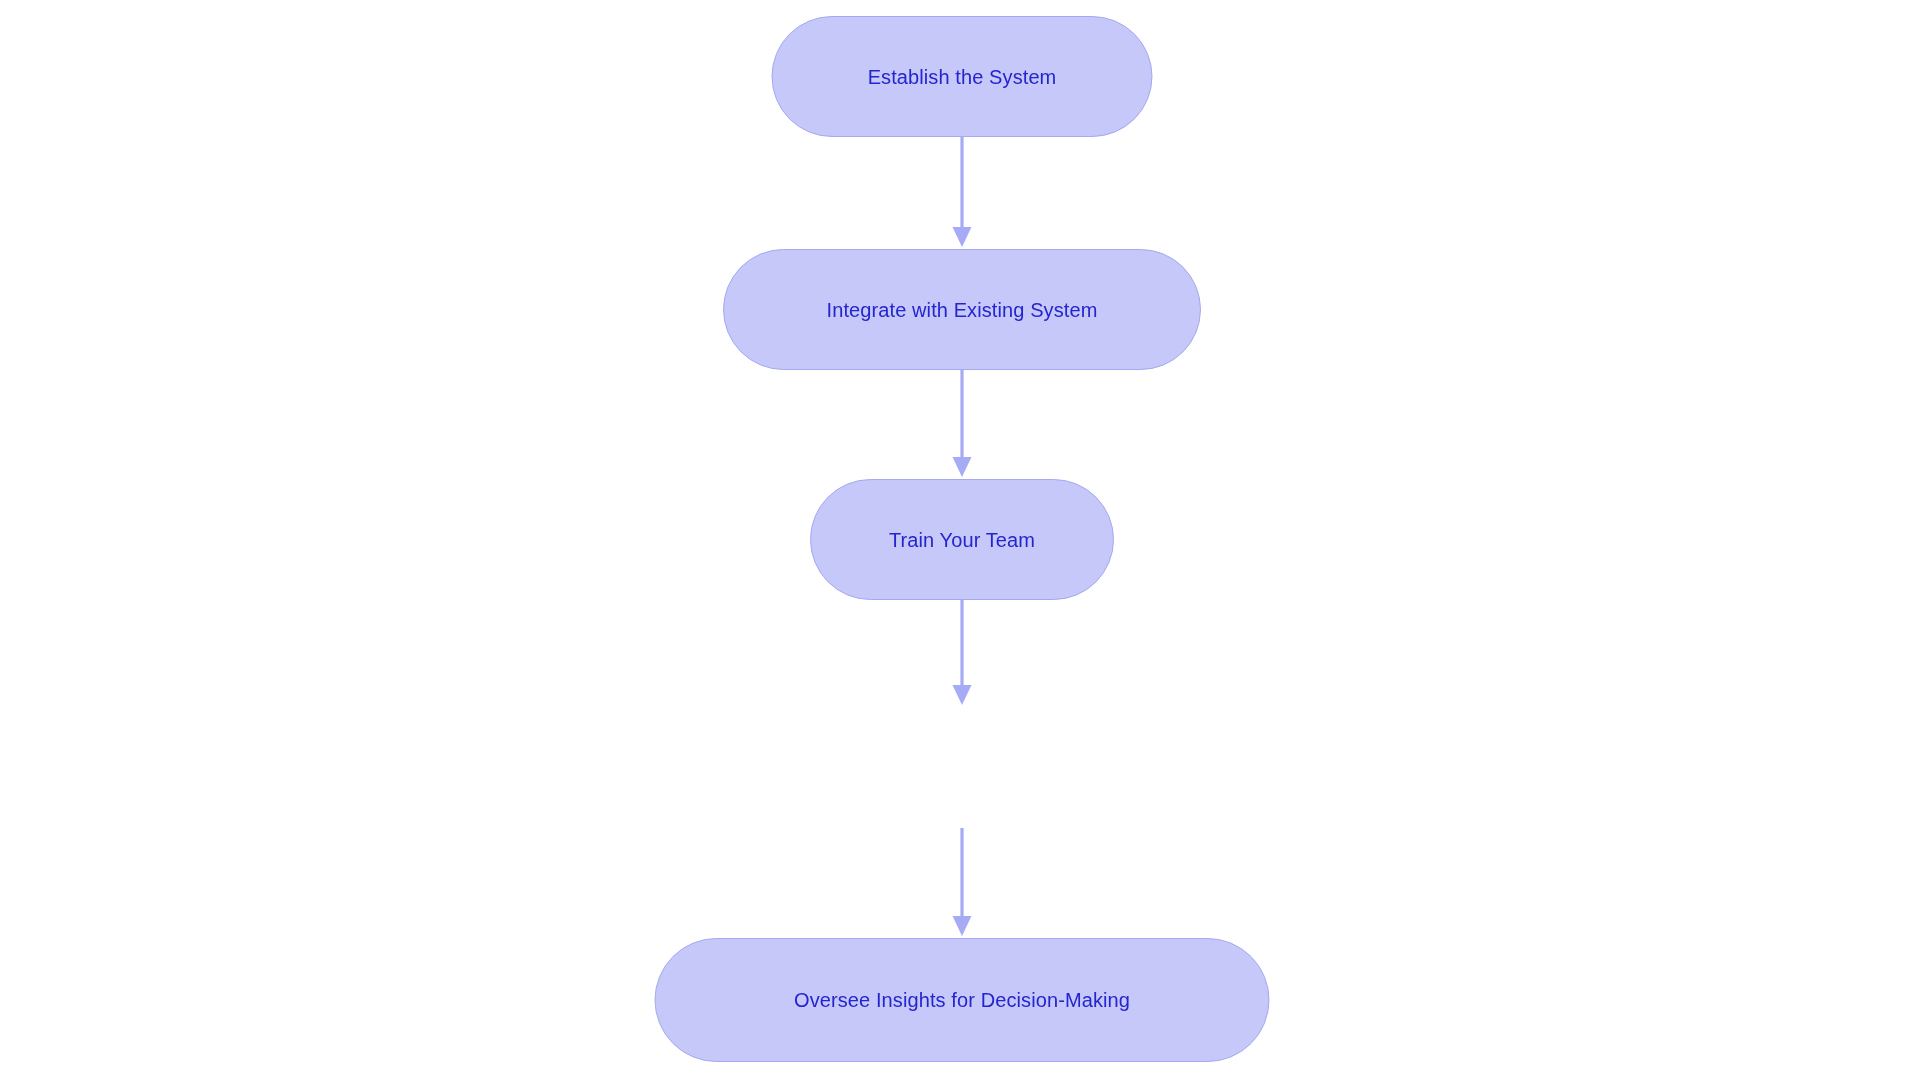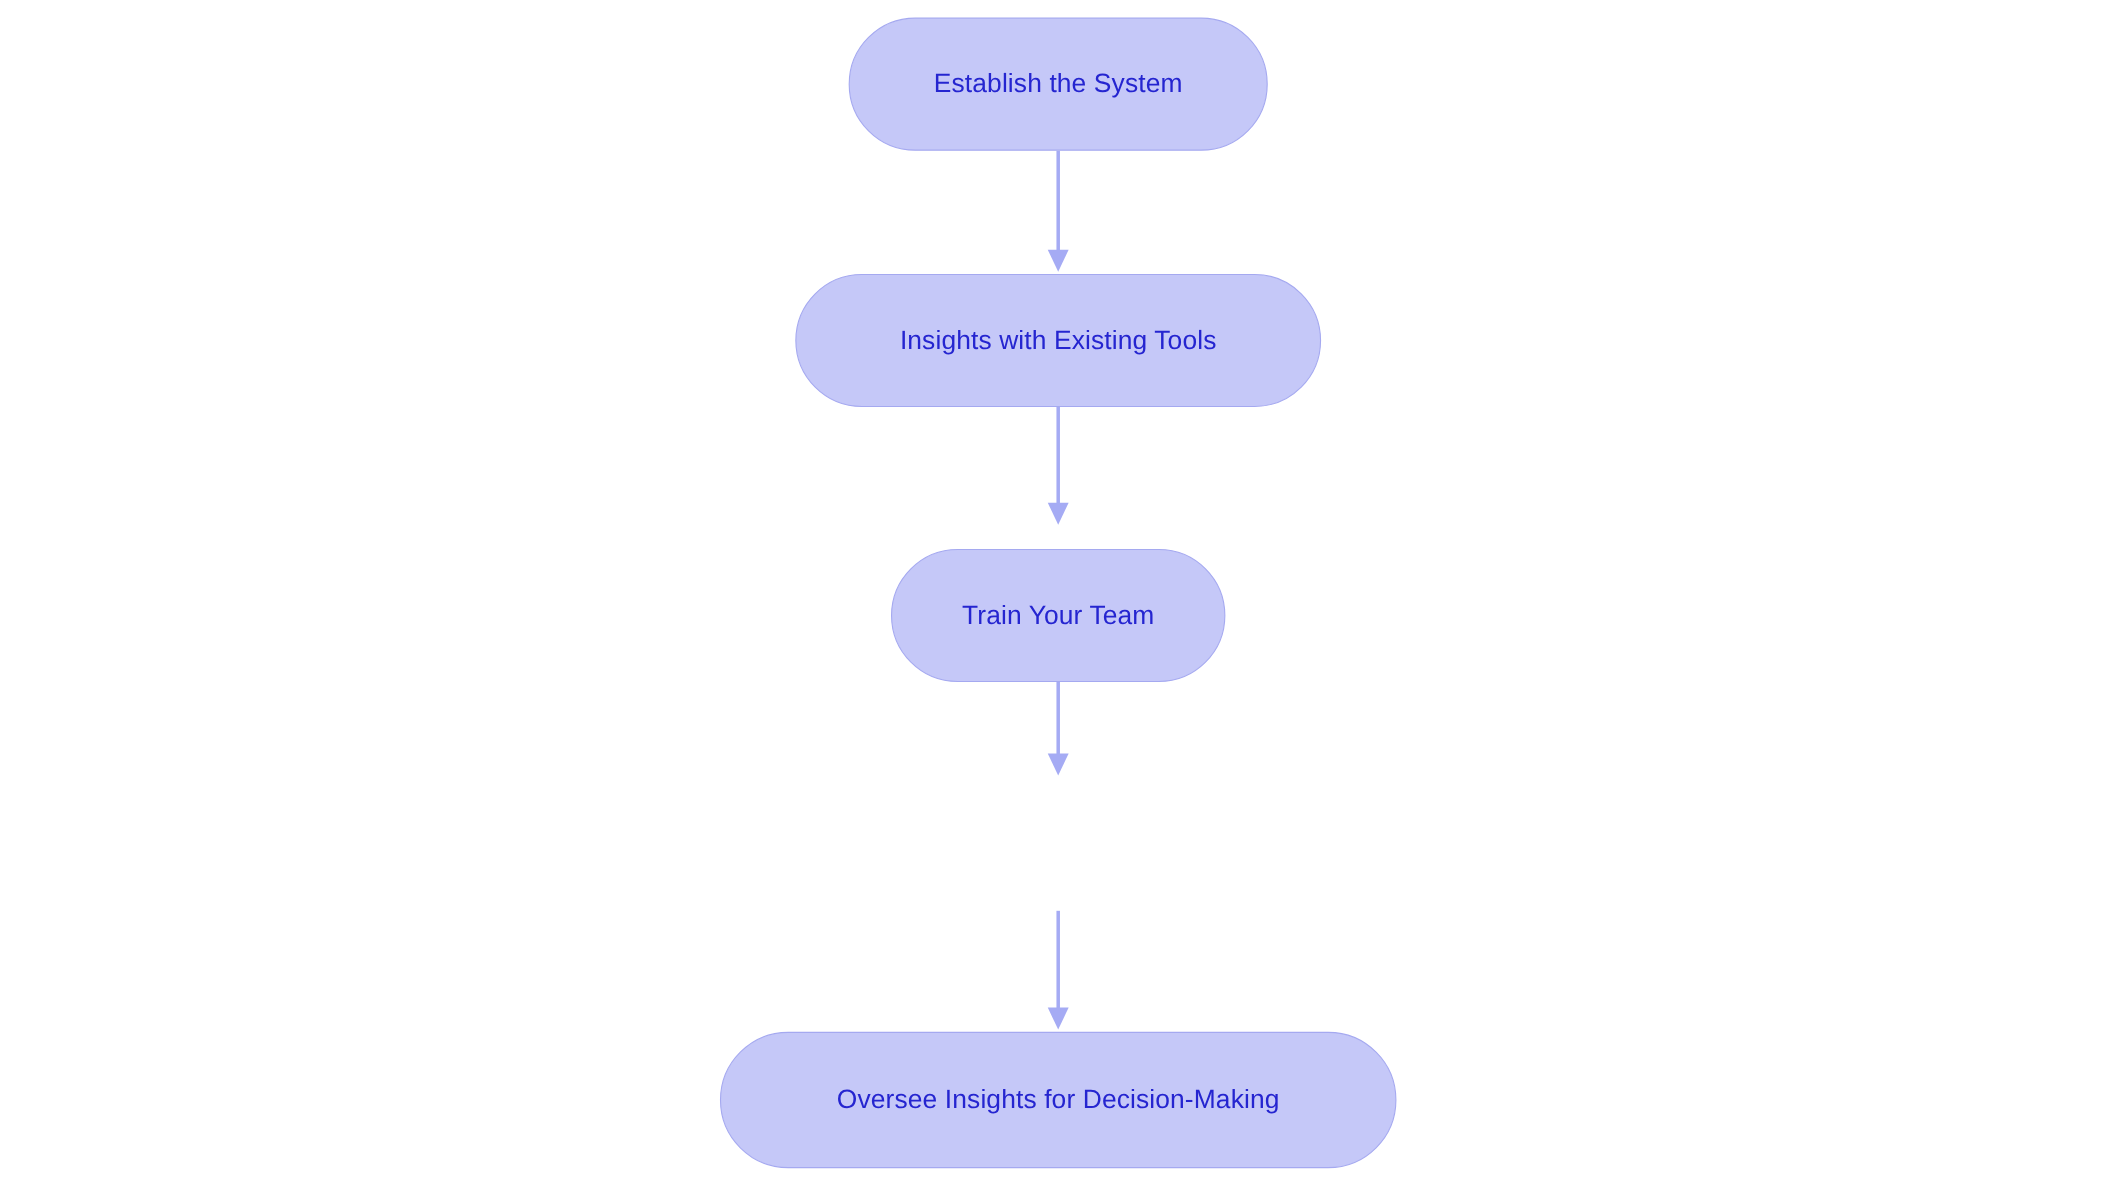--- a/index.html
+++ b/index.html
@@ -29,21 +29,21 @@
     justify-content: center;
     background: #c5c8f8;
     border: 1.6px solid #a5a9f0;
     border-radius: 9999px;
     transform: translateX(-50%);
   }
 
   .node-label {
     color: #2525d0;
     font-family: "Liberation Sans", sans-serif;
-    font-size: 24px;
+    font-size: 20px;
     font-weight: 400;
     line-height: 1;
     letter-spacing: 0.1px;
     white-space: nowrap;
     user-select: none;
   }
 
   .connector {
     position: absolute;
     transform: translateX(-50%);
@@ -85,24 +85,24 @@
       <line x1="11" y1="0" x2="11" y2="90" stroke="#a5abf4" stroke-width="3.2"></line>
       <polygon points="11,108 1.5,88 20.5,88" fill="#a5abf4"></polygon>
     </svg>
   </div>
 
   <div class="node" id="node-1" style="left: 962px; top: 16px; width: 381px; height: 121px;">
     <span class="node-label">Establish the System</span>
   </div>
 
   <div class="node" id="node-2" style="left: 962px; top: 249px; width: 478px; height: 121px;">
-    <span class="node-label">Insights with Existing Tools</span>
+    <span class="node-label">Integrate with Existing System</span>
   </div>
 
-  <div class="node" id="node-3" style="left: 962px; top: 479px; width: 304px; height: 121px; margin-top: 20px;">
+  <div class="node" id="node-3" style="left: 962px; top: 479px; width: 304px; height: 121px;">
     <span class="node-label">Train Your Team</span>
   </div>
 
 
   <div class="node" id="node-5" style="left: 962px; top: 938px; width: 615px; height: 124px;">
     <span class="node-label">Oversee Insights for Decision-Making</span>
   </div>
 
 </div>
 

